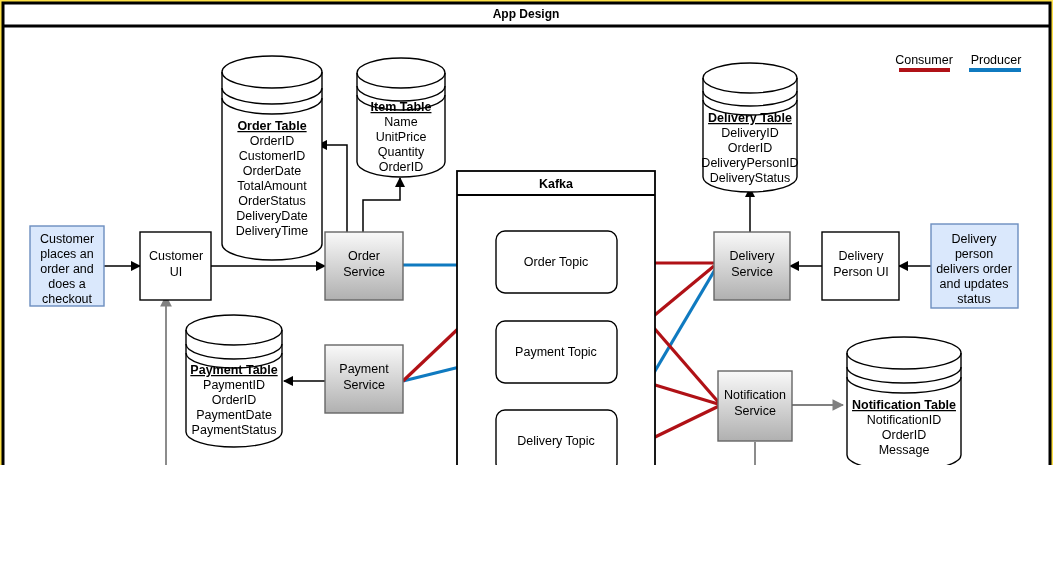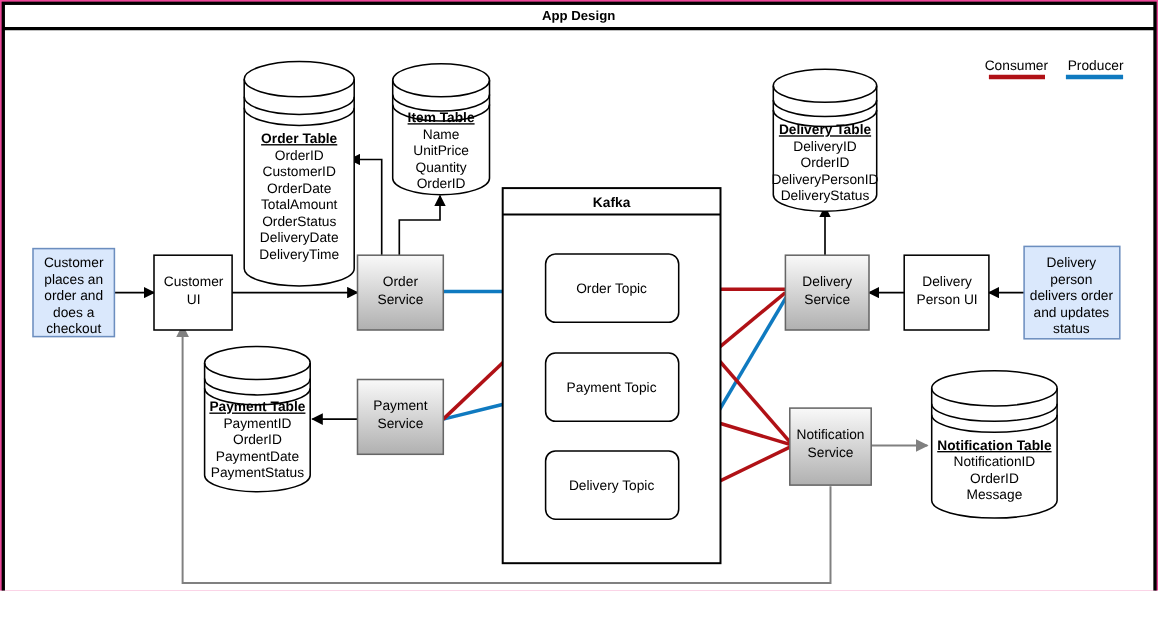--- a/index.html
+++ b/index.html
@@ -6,22 +6,22 @@
     margin: 0;
     padding: 0;
     background: #ffffff;
   }
   body {
     font-family: "Liberation Sans", sans-serif;
   }
   #canvas {
     position: relative;
     width: 1053px;
-    height: 537px;
-    background: #ec4899;
+    height: 465px;
+    background: #fde047;
     overflow: hidden;
   }
   svg.diagram {
     position: absolute;
     left: 0;
     top: 0;
     width: 1053px;
     height: 563px;
   }
   .frame-rect {

